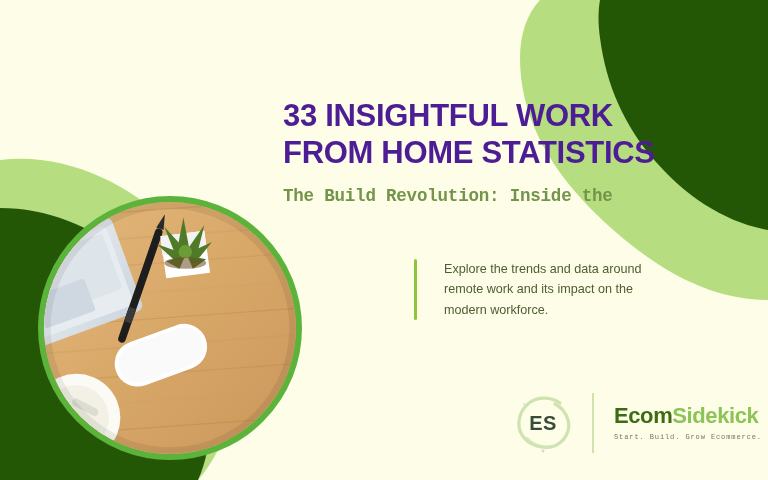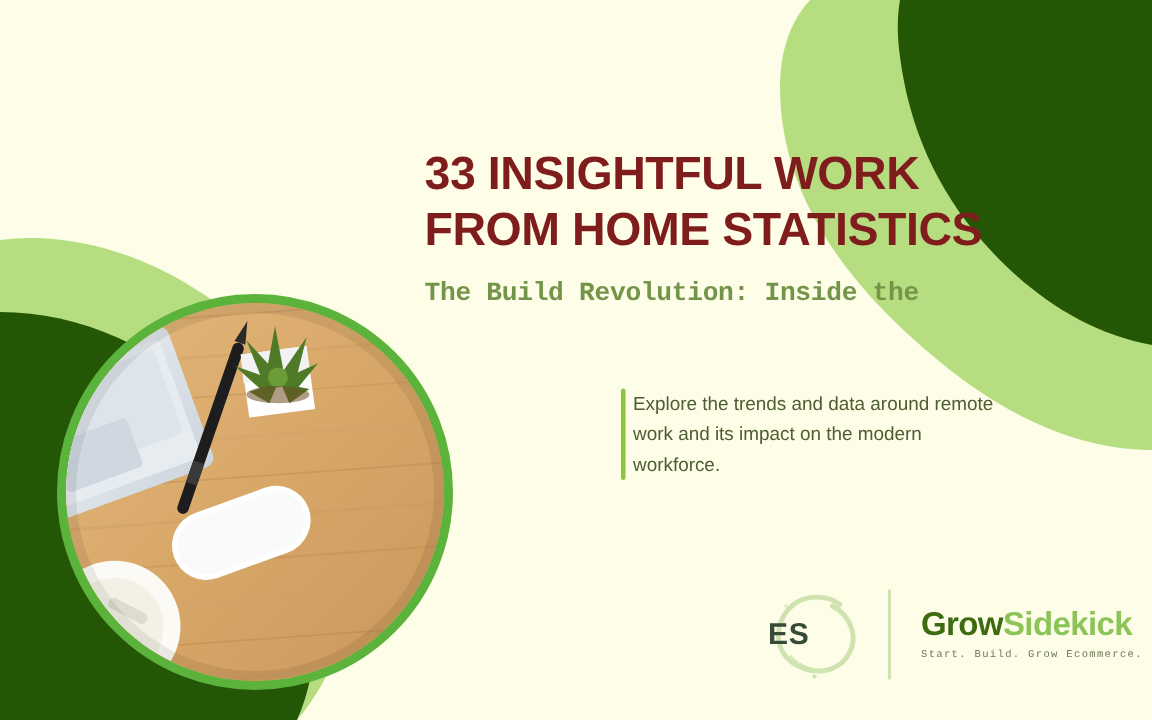--- a/index.html
+++ b/index.html
@@ -33,21 +33,21 @@
   }
   .photo-inner { position:absolute; inset:0; }
 
   
   .content {
     position:absolute;
     left:283px; top:98px;
     width:400px;
   }
   .headline {
-    color:#7f1d1d;
+    color:#4c1d95;
     font-size:31px;
     line-height:1.18;
     font-weight:bold;
     letter-spacing:-0.3px;
     text-transform:uppercase;
     font-family:"Liberation Sans", sans-serif;
   }
   .subhead {
     margin-top:13px;
     color:#739449;
@@ -56,21 +56,21 @@
     font-weight:bold;
     font-family:"Liberation Mono", monospace;
     letter-spacing:-0.2px;
   }
 
   .blurb-wrap {
     position:absolute;
     left:414px; top:259px;
     width:260px;
     display:flex;
-    gap:5px;
+    gap:27px;
   }
   .blurb-bar {
     width:3px;
     background:#8cc63f;
     flex:0 0 3px;
     border-radius:2px;
   }
   .blurb {
     color:#4f5d33;
     font-size:12.6px;
@@ -82,21 +82,21 @@
   .logo {
     position:absolute;
     left:512px; top:392px;
     display:flex;
     align-items:center;
     gap:18px;
   }
   .logo-mark {
     position:relative;
     width:62px; height:62px;
-    display:flex; align-items:center; justify-content:flex-start;
+    display:flex; align-items:center; justify-content:center;
   }
   .logo-mark svg { position:absolute; inset:0; }
   .logo-mark .es {
     position:relative;
     color:#384a38;
     font-size:20px;
     font-weight:bold;
     letter-spacing:0.5px;
     font-family:"Liberation Sans", sans-serif;
   }
@@ -252,19 +252,19 @@
         <circle cx="31" cy="59" r="1.4" fill="#cfe3b0"></circle>
         <circle cx="12" cy="12" r="1.1" fill="#dbe9c4"></circle>
       </svg>
       <span class="es">ES</span>
     </div>
 
     <div class="logo-divider"></div>
 
     <div class="logo-text">
       <div class="logo-word">
-        <span class="w1">Grow</span><span class="w2">Sidekick</span>
+        <span class="w1">Ecom</span><span class="w2">Sidekick</span>
       </div>
       <div class="logo-tag">Start. Build. Grow Ecommerce.</div>
     </div>
   </div>
 
 </div>
 
 </body></html>

